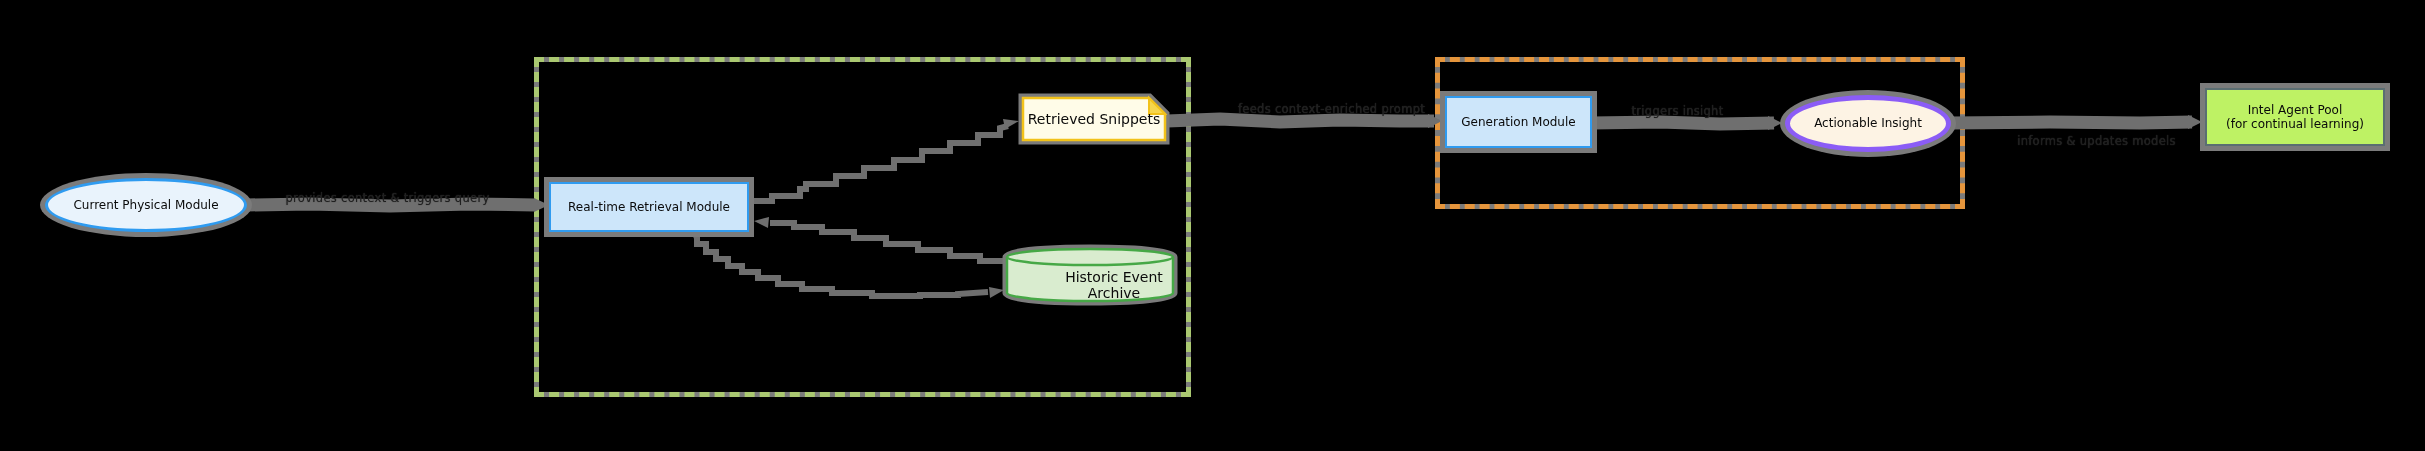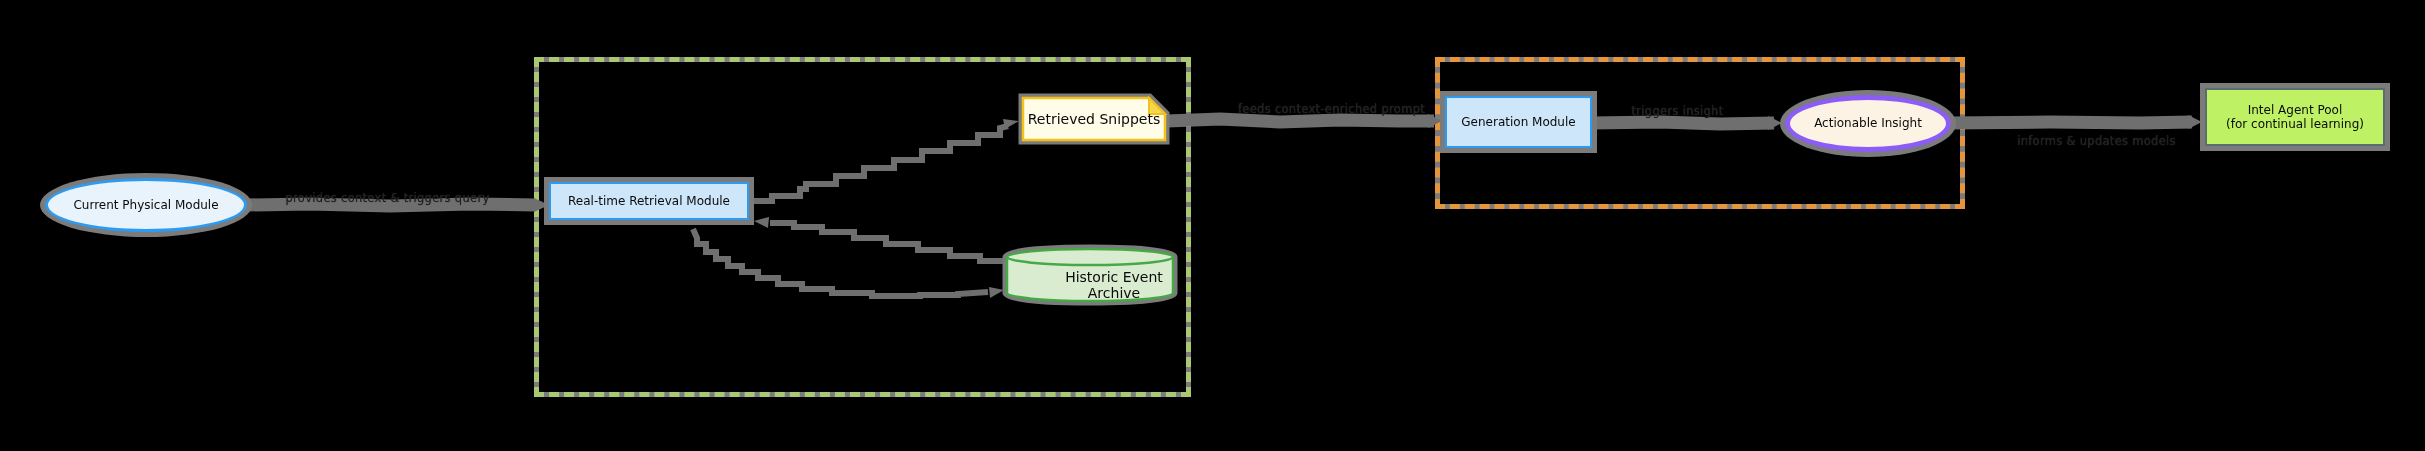--- a/index.html
+++ b/index.html
@@ -77,21 +77,21 @@
 
   <div class="edge-label" style="left:373px; top:198px;">provides context &amp; triggers query</div>
   <div class="edge-label" style="left:1317px; top:109px;">feeds context-enriched prompt</div>
   <div class="edge-label" style="left:1663px; top:111px;">triggers insight</div>
   <div class="edge-label" style="left:2082px; top:113px;margin-top:28px;">informs &amp; updates models</div>
 
   <div class="node ellipse-blue" style="left:45px; top:178px; width:202px; height:54px;">
     <span>Current Physical Module</span>
   </div>
 
-  <div class="node box-blue" style="left:549px; top:182px; width:200px; height:38px;">
+  <div class="node box-blue" style="left:549px; top:182px; width:200px; height:50px;">
     <span>Real-time Retrieval Module</span>
   </div>
 
   <div class="shapewrap" style="left:1021px; top:96px; width:146px; height:46px;">
     <svg width="146" height="46">
       <path d="M2 2 H128 L144 18 V44 H2 Z" fill="none" stroke="#7b7b7b" stroke-width="9"></path>
       <path d="M2 2 H128 L144 18 V44 H2 Z" fill="#fffce8" stroke="#f2c21a" stroke-width="2.5"></path>
       <path d="M128 2 V18 H144 Z" fill="#f6d64d" stroke="#f2c21a" stroke-width="2"></path>
     </svg>
     <div class="shape-label" style="top:15px;">Retrieved Snippets</div>

